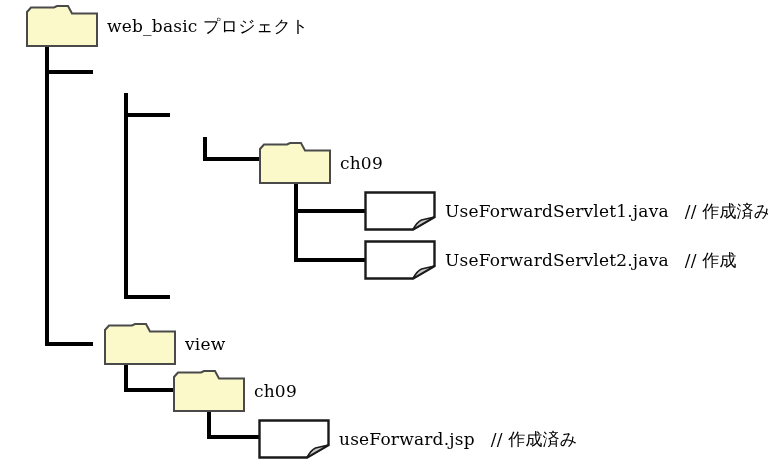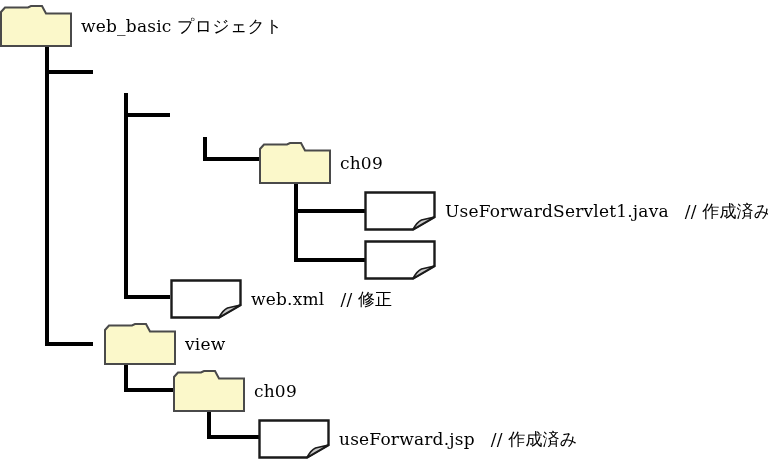--- a/index.html
+++ b/index.html
@@ -67,21 +67,21 @@
   <div class="line" style="left: 203px; top: 137px; width: 4px; height: 24px; background-color: rgb(0, 0, 0);"></div>
   <div class="line" style="left: 203px; top: 157px; width: 58px; height: 4px; background-color: rgb(0, 0, 0);"></div>
   <div class="line" style="left: 294px; top: 183px; width: 4px; height: 79px; background-color: rgb(0, 0, 0);"></div>
   <div class="line" style="left: 294px; top: 209px; width: 72px; height: 4px; background-color: rgb(0, 0, 0);"></div>
   <div class="line" style="left: 294px; top: 258px; width: 72px; height: 4px; background-color: rgb(0, 0, 0);"></div>
   <div class="line" style="left: 124px; top: 365px; width: 4px; height: 27px; background-color: rgb(0, 0, 0);"></div>
   <div class="line" style="left: 124px; top: 388px; width: 51px; height: 4px; background-color: rgb(0, 0, 0);"></div>
   <div class="line" style="left: 207px; top: 412px; width: 4px; height: 27px; background-color: rgb(0, 0, 0);"></div>
   <div class="line" style="left: 207px; top: 435px; width: 53px; height: 4px; background-color: rgb(0, 0, 0);"></div>
 
-  <div class="node" style="left:0;top:5px">
+  <div class="node" style="left:26px;top:5px">
     <svg width="72" height="42" viewBox="0 0 72 42">
       <path class="folder-shape" d="M1,41 L1,7 L5,2.5 L28,2.5 L31,1 L42,1 L46,8.5 L71,8.5 L71,41 Z" fill="#fbf8ca"></path>
     </svg>
     <span class="label">web_basic プロジェクト</span>
   </div>
 
 
 
   <div class="node" style="left:259px;top:142px">
     <svg width="72" height="42" viewBox="0 0 72 42">
@@ -96,29 +96,23 @@
       <path class="fold-shape" d="M49,38.5 Q53,31 57.5,29 L70.5,26 Z" fill="#c9c9c9"></path>
     </svg>
     <span class="label"><span>UseForwardServlet1.java</span><span class="comment">// 作成済み</span></span>
   </div>
 
   <div class="node" style="left:364px;top:240px">
     <svg width="72" height="40" viewBox="0 0 72 40">
       <path class="file-shape" d="M1.5,1.5 L70.5,1.5 L70.5,26 L49,38.5 L1.5,38.5 Z" fill="#ffffff"></path>
       <path class="fold-shape" d="M49,38.5 Q53,31 57.5,29 L70.5,26 Z" fill="#c9c9c9"></path>
     </svg>
+    <span class="label"><span>UseForwardServlet2.java</span><span class="comment">// 作成</span></span>
   </div>
 
-  <div class="node" style="left:170px;top:279px">
-    <svg width="72" height="40" viewBox="0 0 72 40">
-      <path class="file-shape" d="M1.5,1.5 L70.5,1.5 L70.5,26 L49,38.5 L1.5,38.5 Z" fill="#ffffff"></path>
-      <path class="fold-shape" d="M49,38.5 Q53,31 57.5,29 L70.5,26 Z" fill="#c9c9c9"></path>
-    </svg>
-    <span class="label"><span>web.xml</span><span class="comment">// 修正</span></span>
-  </div>
 
   <div class="node" style="left:104px;top:323px">
     <svg width="72" height="42" viewBox="0 0 72 42">
       <path class="folder-shape" d="M1,41 L1,7 L5,2.5 L28,2.5 L31,1 L42,1 L46,8.5 L71,8.5 L71,41 Z" fill="#fbf8ca"></path>
     </svg>
     <span class="label">view</span>
   </div>
 
   <div class="node" style="left:173px;top:370px">
     <svg width="72" height="42" viewBox="0 0 72 42">

